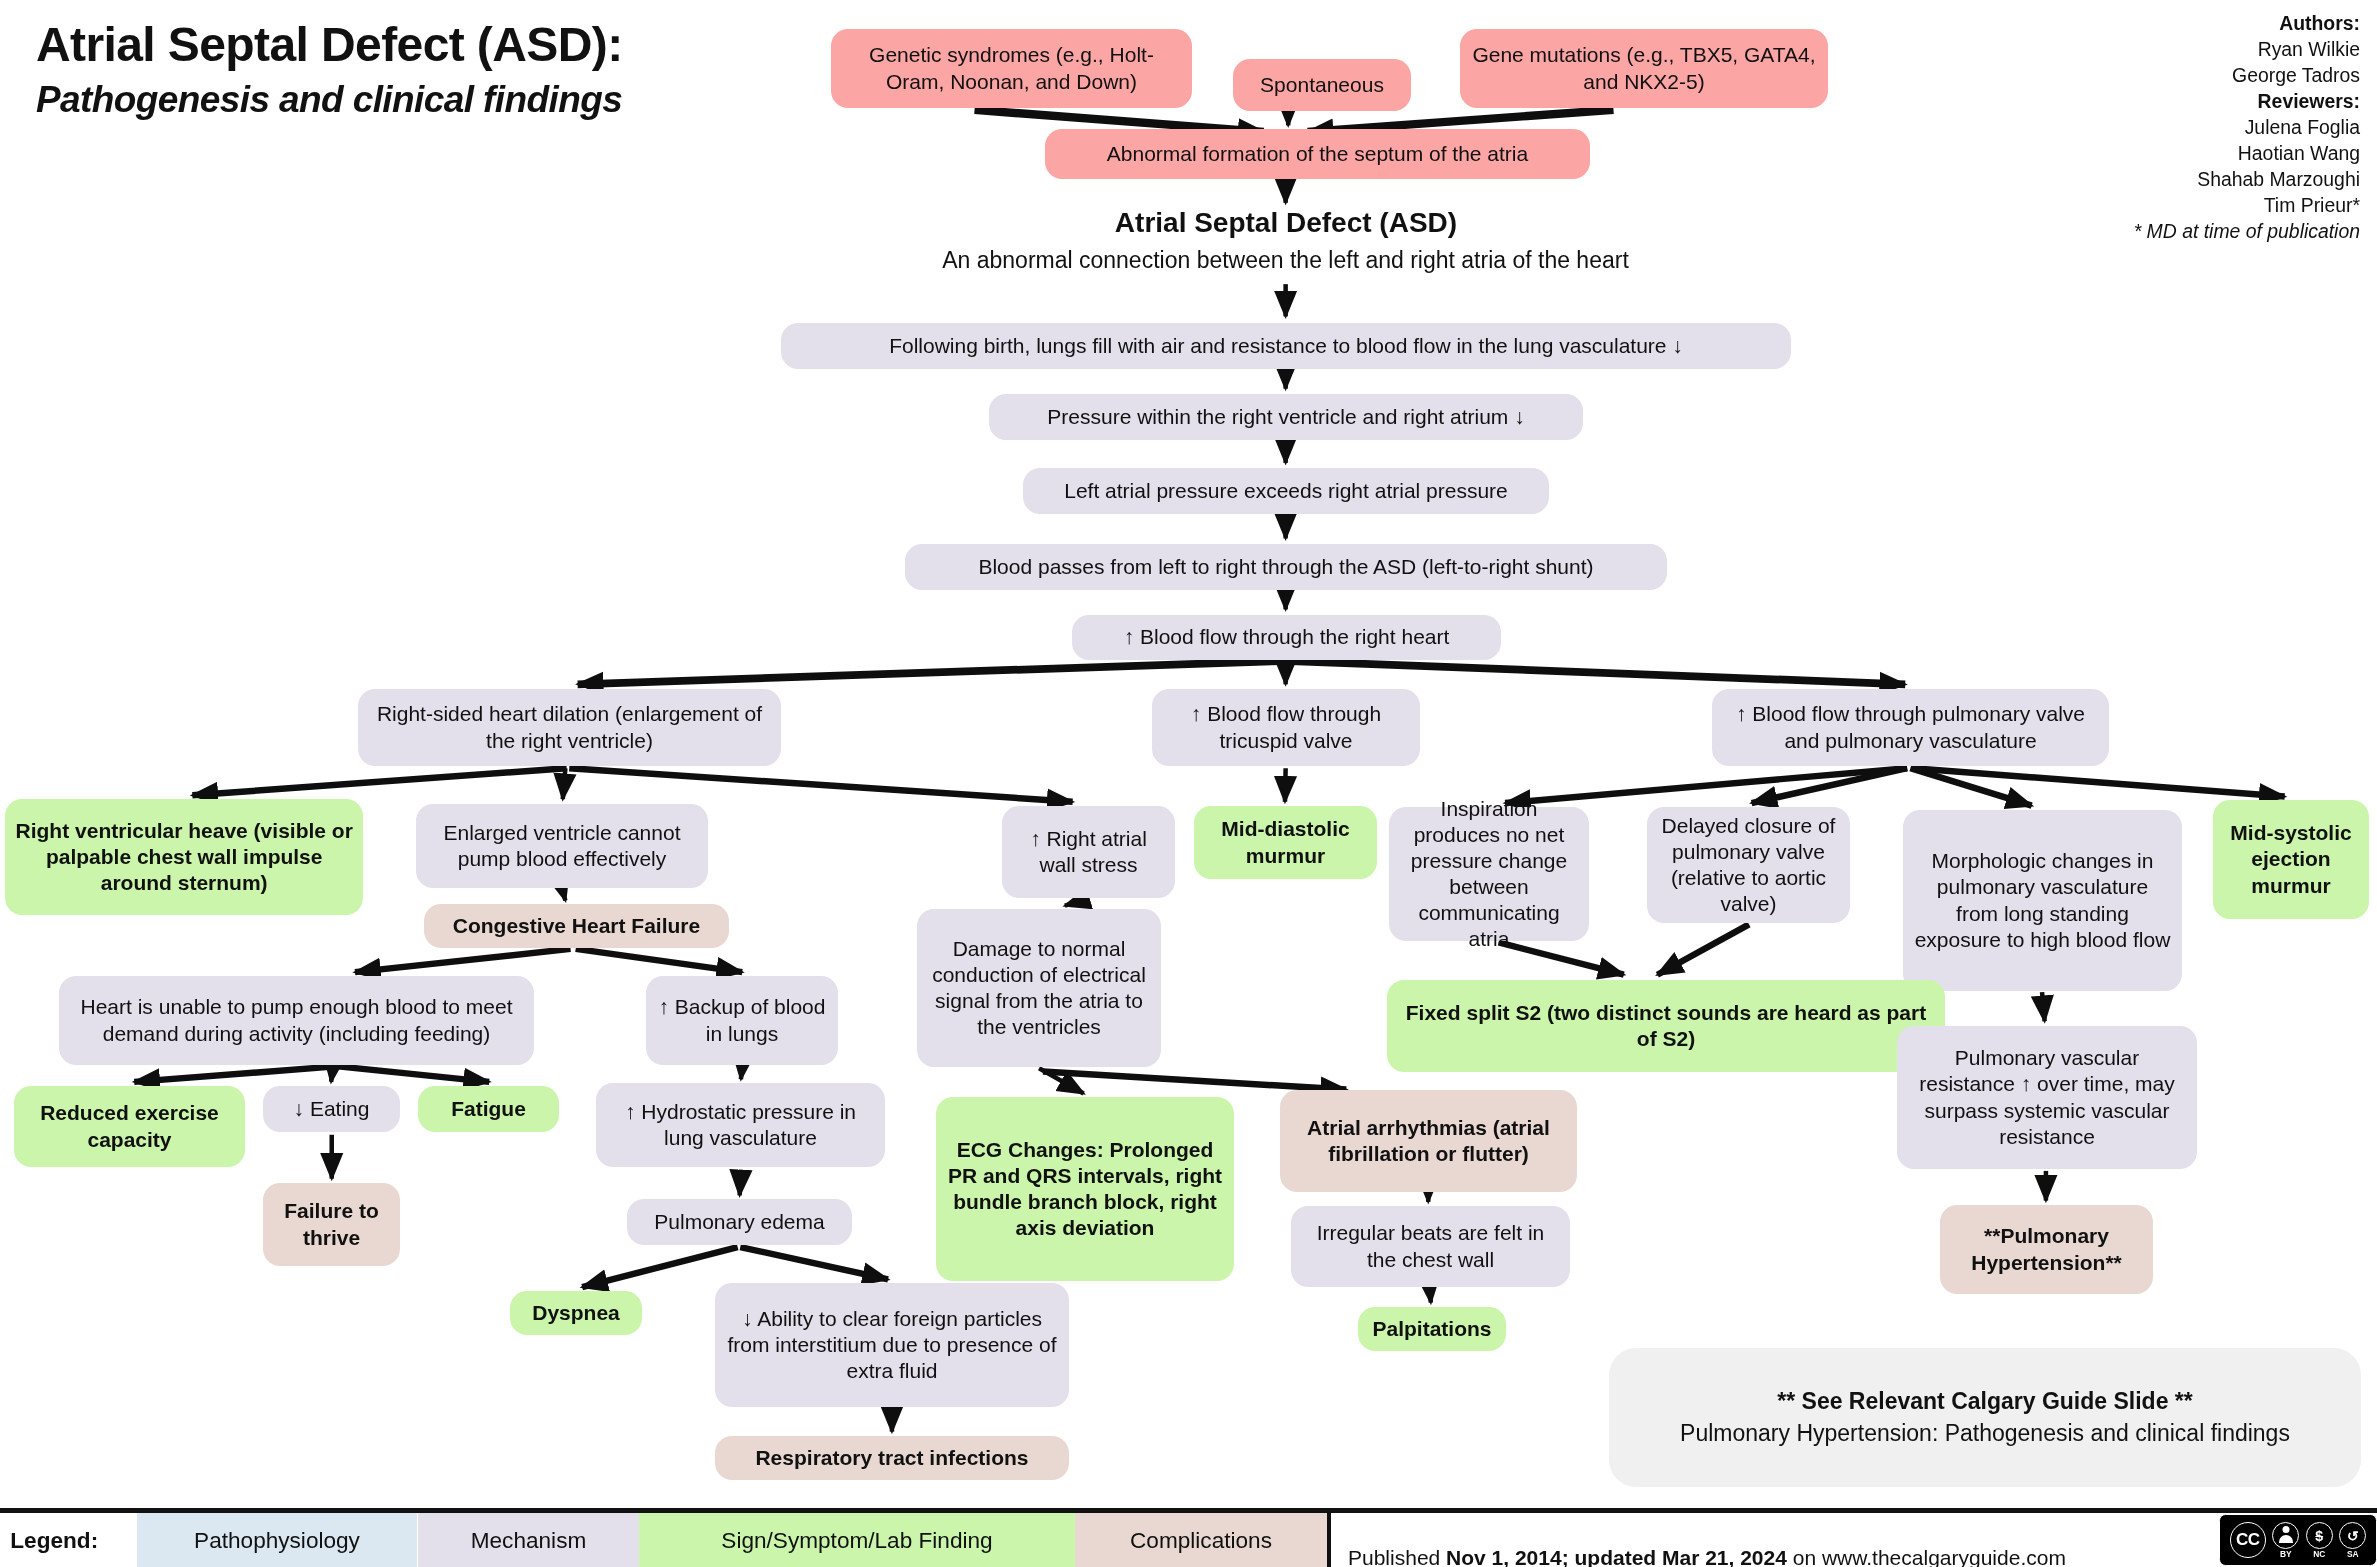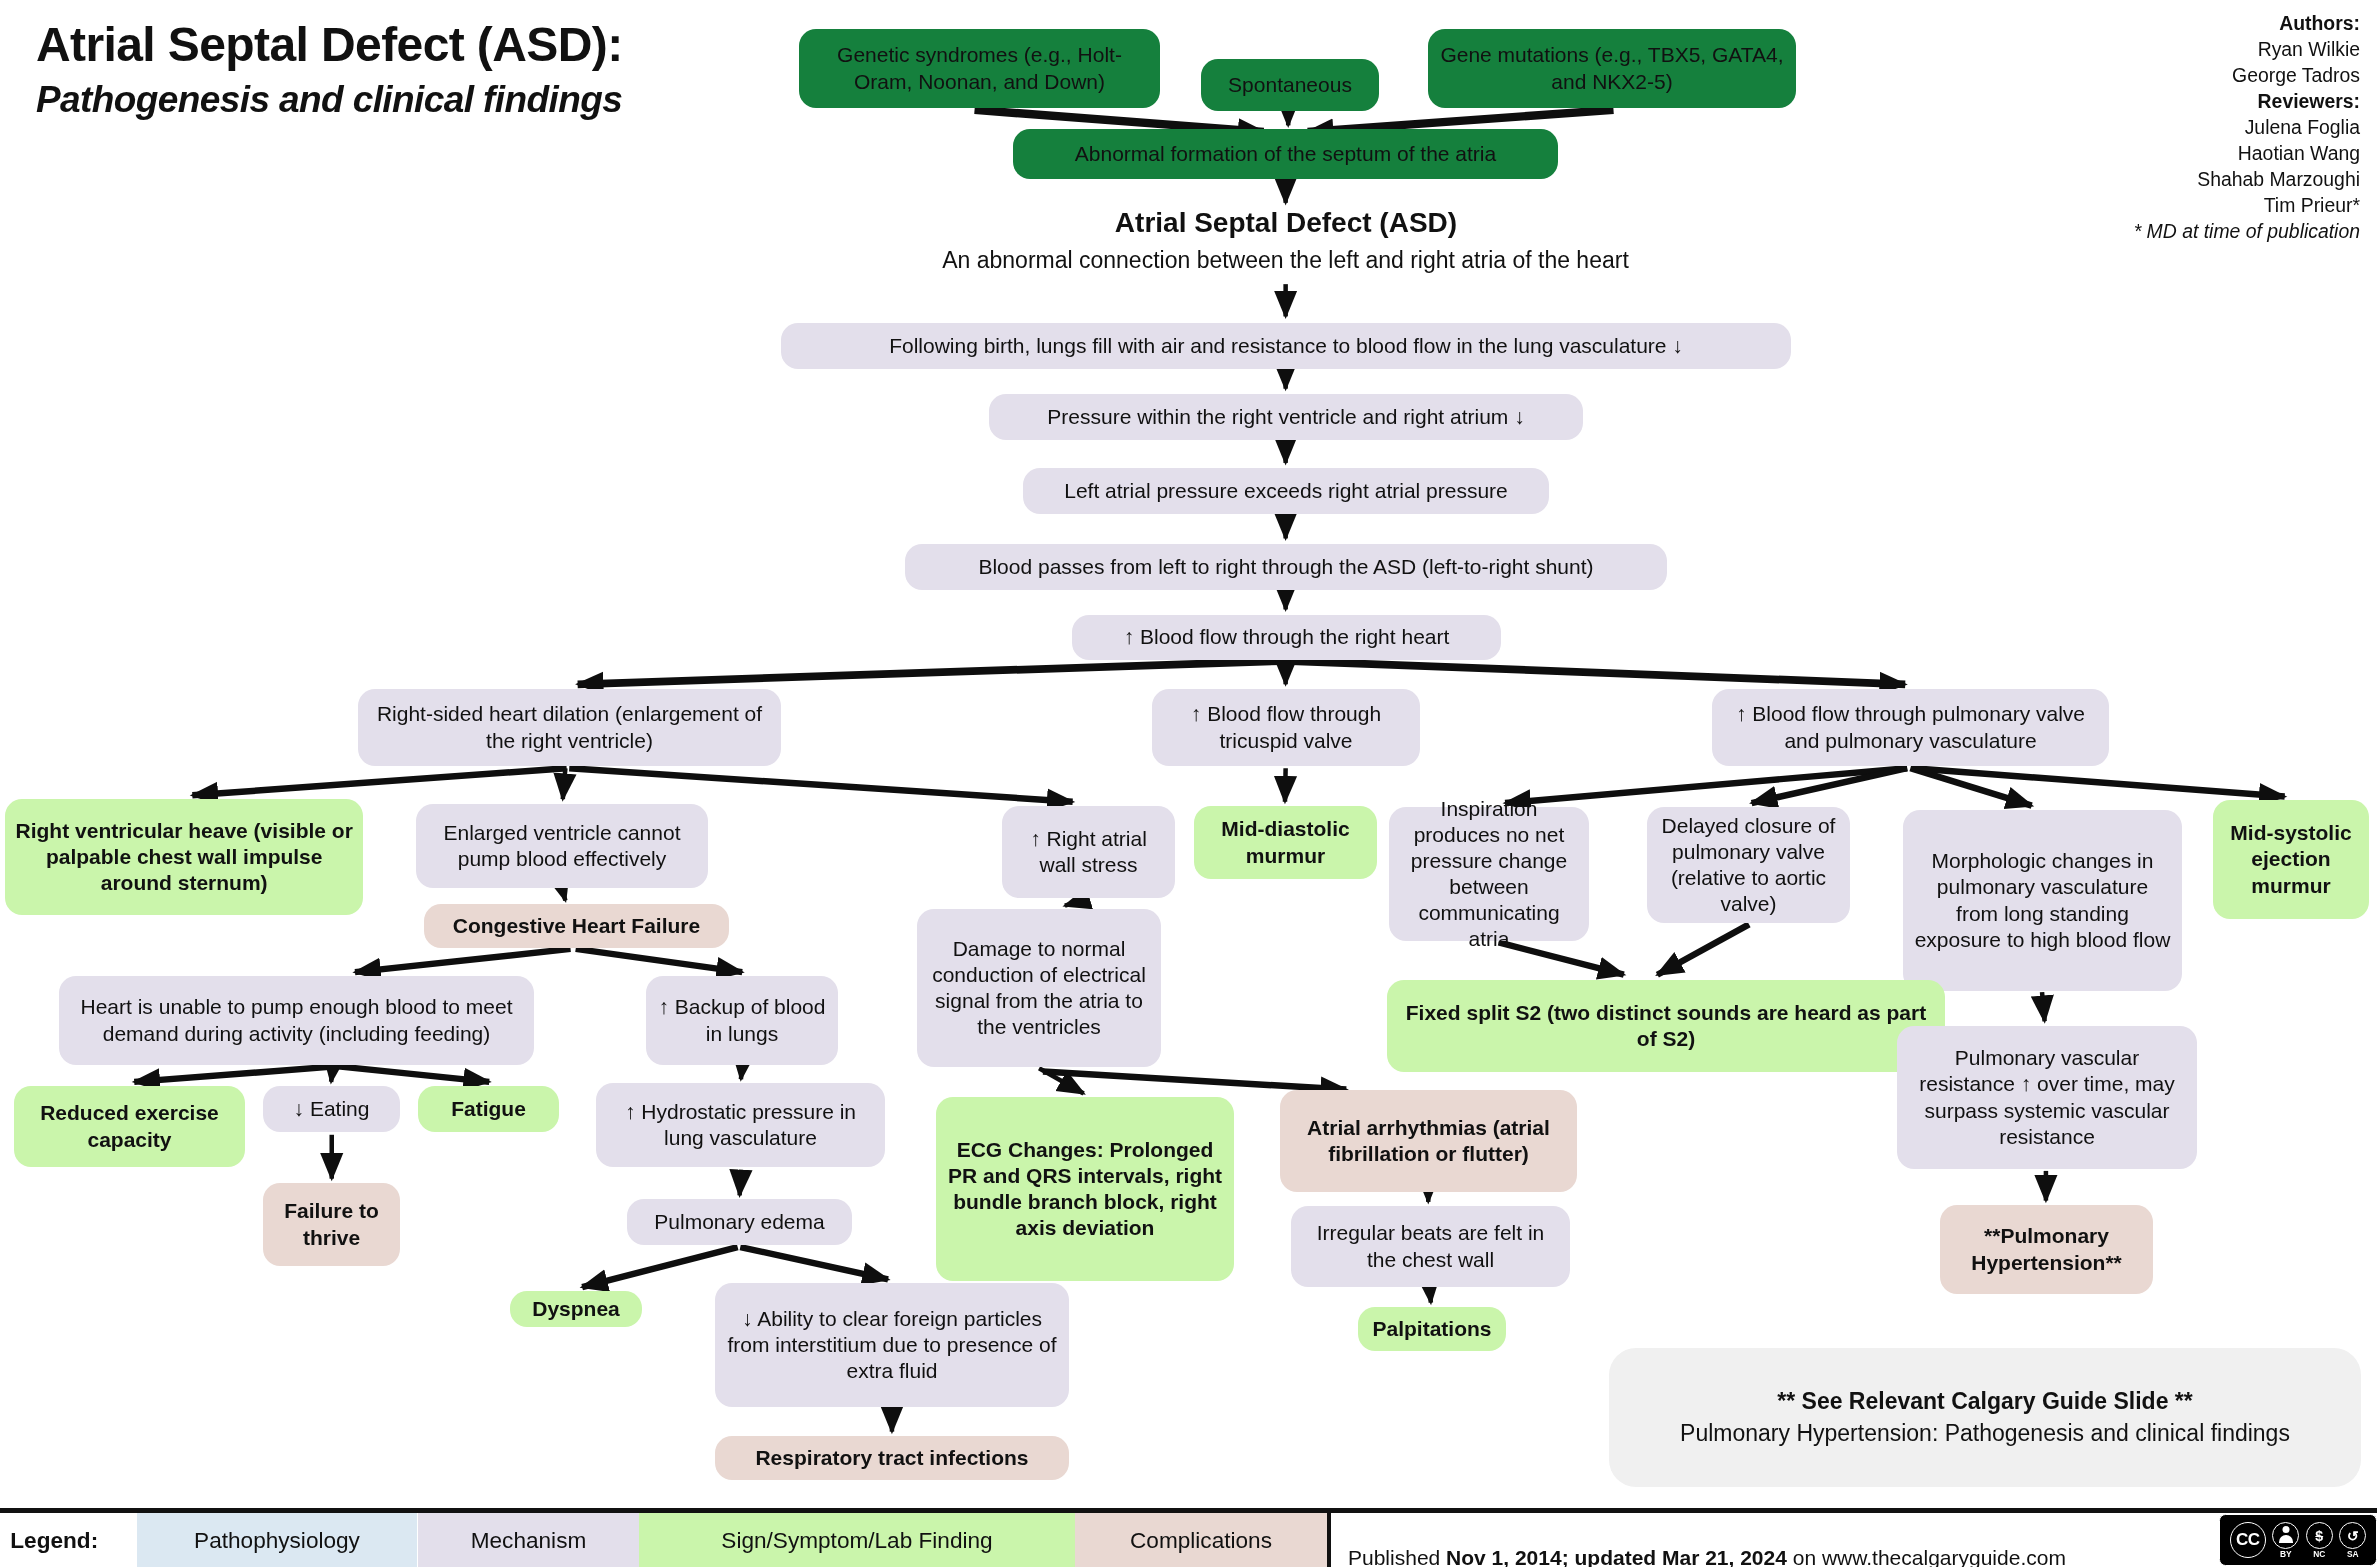--- a/index.html
+++ b/index.html
@@ -1,20 +1,20 @@
 <!DOCTYPE html>
 <html style="font-size:10.3px"><head>
 <meta charset="utf-8">
 <style>
   html,body{margin:0;padding:0;background:#ffffff;}
   body{width:2377px;height:1568px;position:relative;font-family:"Liberation Sans",sans-serif;color:#111;}
   #stage{position:absolute;left:0;top:0;width:2377px;height:1568px;overflow:hidden;background:#fff;}
   .node{position:absolute;display:flex;align-items:center;justify-content:center;text-align:center;
         border-radius:17px;font-size:21px;line-height:1.24;padding:5.2px 10.3px;box-sizing:border-box;}
-  .blue{background:#15803d;}
+  .blue{background:#fca5a5;margin-left:32px;}
   .lav{background:#e3dfeb;}
   .green{background:#caf5ab;}
   .tan{background:#e9d8d2;}
   .b{font-weight:bold;}
   #arrows{position:absolute;left:0;top:0;pointer-events:none;}
   #arrows line{stroke:#0e0e0e;}
   .w7{stroke-width:7px;}
   .w10{stroke-width:10px;}
   .w12{stroke-width:12px;}
   .w13{stroke-width:13px;}
@@ -153,21 +153,21 @@
   <div class="node lav" style="left:646px;top:976px;width:192px;height:89px">↑ Backup of blood in lungs</div>
 
   <div class="node green b" style="left:14px;top:1086px;width:231px;height:81px">Reduced exercise capacity</div>
   <div class="node lav" style="left:263px;top:1086px;width:137px;height:46px">↓ Eating</div>
   <div class="node green b" style="left:418px;top:1086px;width:141px;height:46px">Fatigue</div>
   <div class="node lav" style="left:596px;top:1083px;width:289px;height:84px">↑ Hydrostatic pressure in lung vasculature</div>
 
   <div class="node tan b" style="left:263px;top:1183px;width:137px;height:83px">Failure to thrive</div>
   <div class="node lav" style="left:627px;top:1199px;width:225px;height:46px">Pulmonary edema</div>
 
-  <div class="node green b" style="left:510px;top:1291px;width:132px;height:36px">Dyspnea</div>
+  <div class="node green b" style="left:510px;top:1291px;width:132px;height:44px">Dyspnea</div>
   <div class="node lav" style="left:715px;top:1283px;width:354px;height:124px">↓ Ability to clear foreign particles from interstitium due to presence of extra fluid</div>
   <div class="node tan b" style="left:715px;top:1436px;width:354px;height:44px">Respiratory tract infections</div>
 
   <div class="node green b" style="left:936px;top:1097px;width:298px;height:184px">ECG Changes: Prolonged PR and QRS intervals, right bundle branch block, right axis deviation</div>
   <div class="node tan b" style="left:1280px;top:1090px;width:297px;height:102px">Atrial arrhythmias (atrial fibrillation or flutter)</div>
   <div class="node lav" style="left:1291px;top:1206px;width:279px;height:81px">Irregular beats are felt in the chest wall</div>
   <div class="node green b" style="left:1358px;top:1307px;width:148px;height:44px">Palpitations</div>
 
   <div class="node lav" style="left:1897px;top:1026px;width:300px;height:143px">Pulmonary vascular resistance ↑ over time, may surpass systemic vascular resistance</div>
   <div class="node tan b" style="left:1940px;top:1205px;width:213px;height:89px">**Pulmonary Hypertension**</div>

